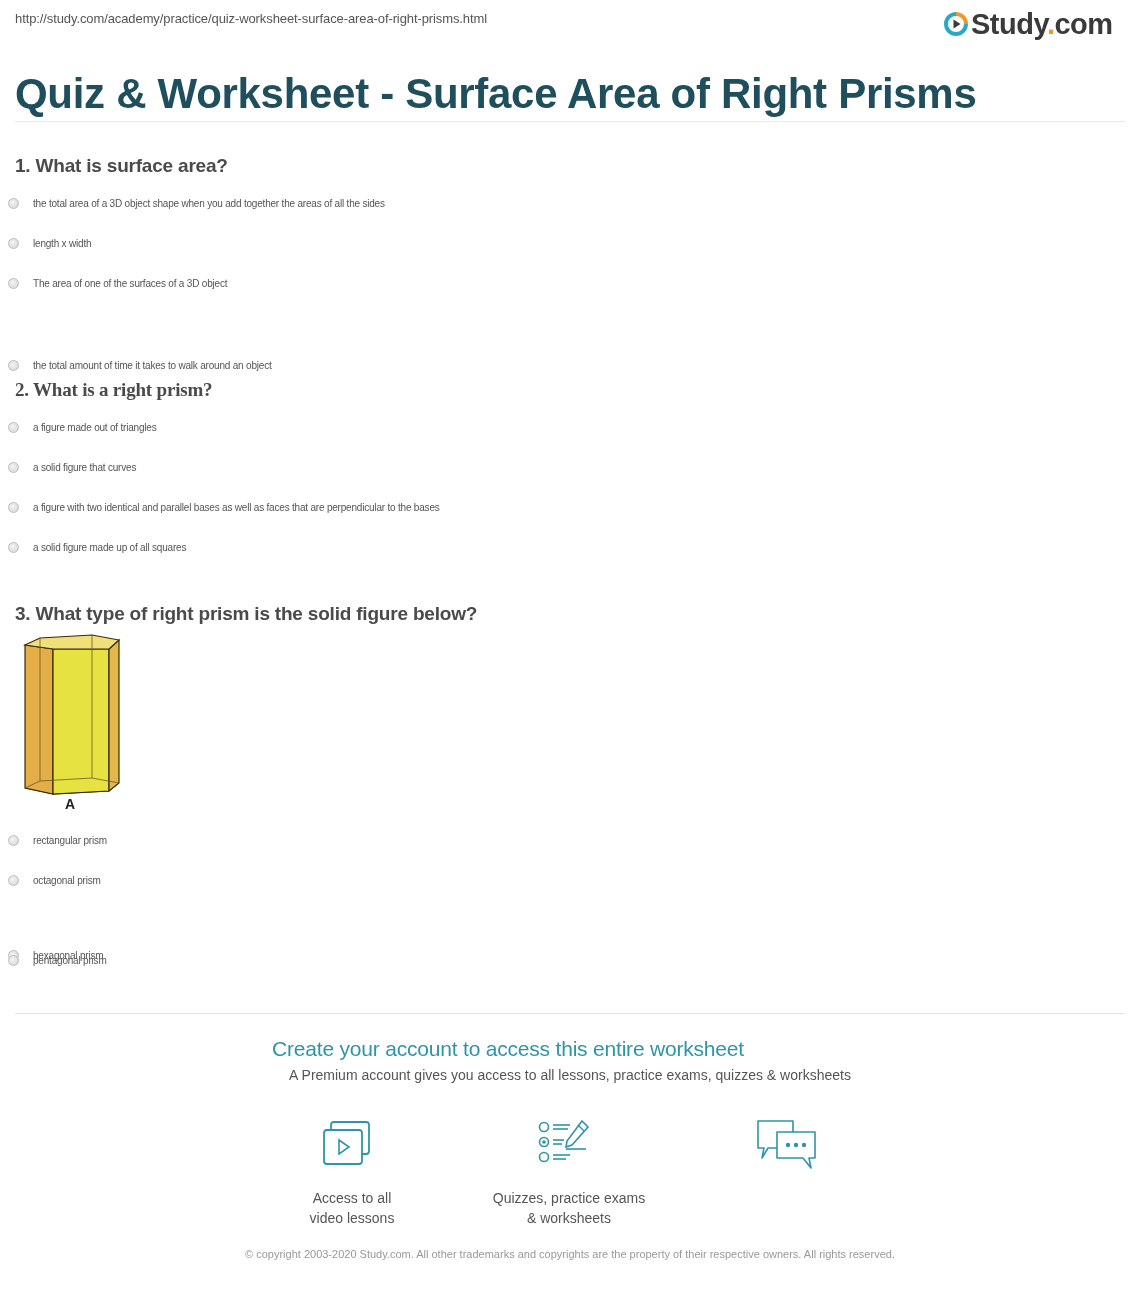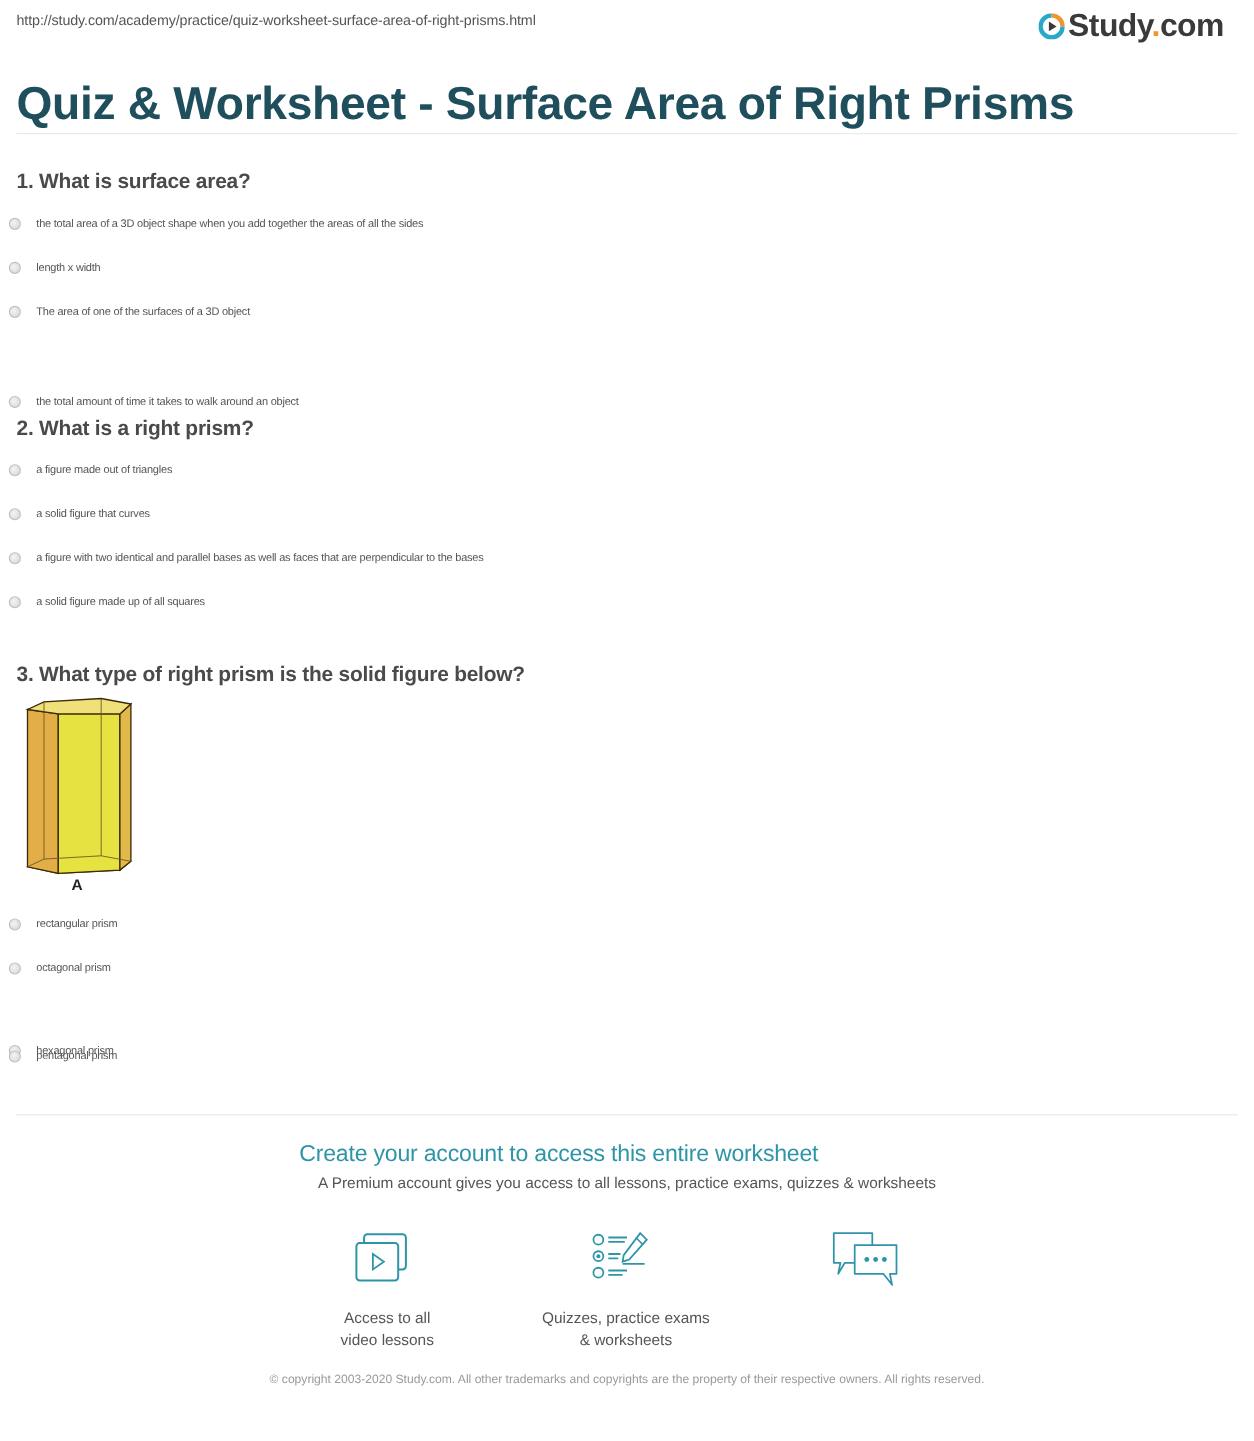--- a/index.html
+++ b/index.html
@@ -65,21 +65,21 @@
   </div>
 <div class="option" style="top:278px;">
     <span class="radio"></span>
     <span>The area of one of the surfaces of a 3D object</span>
   </div>
 <div class="option" style="top:318px;margin-top:42px;">
     <span class="radio"></span>
     <span>the total amount of time it takes to walk around an object</span>
   </div>
 
-<div class="question" style="top:379px;">
+<div class="question" style="top:379px;font-family:Liberation Serif, serif;">
   <div class="q-title">2. What is a right prism?</div>
 </div>
 <div class="option" style="top:422px;">
     <span class="radio"></span>
     <span>a figure made out of triangles</span>
   </div>
 <div class="option" style="top:462px;">
     <span class="radio"></span>
     <span>a solid figure that curves</span>
   </div>

